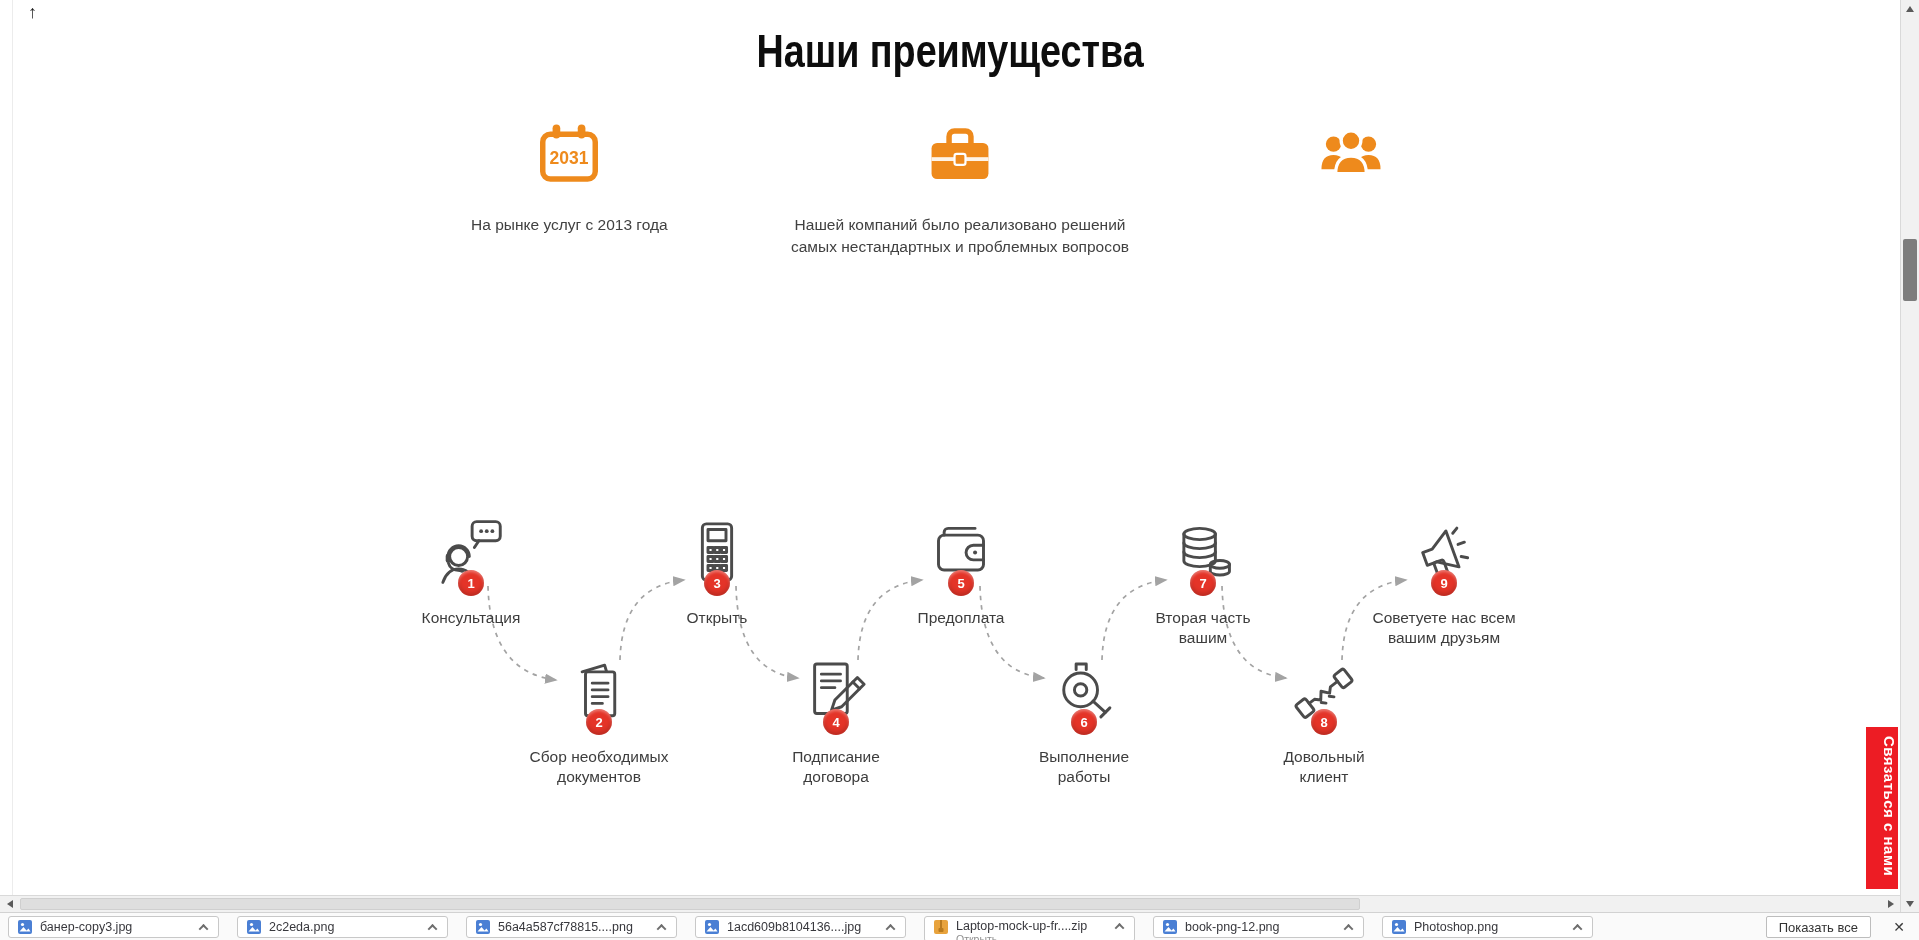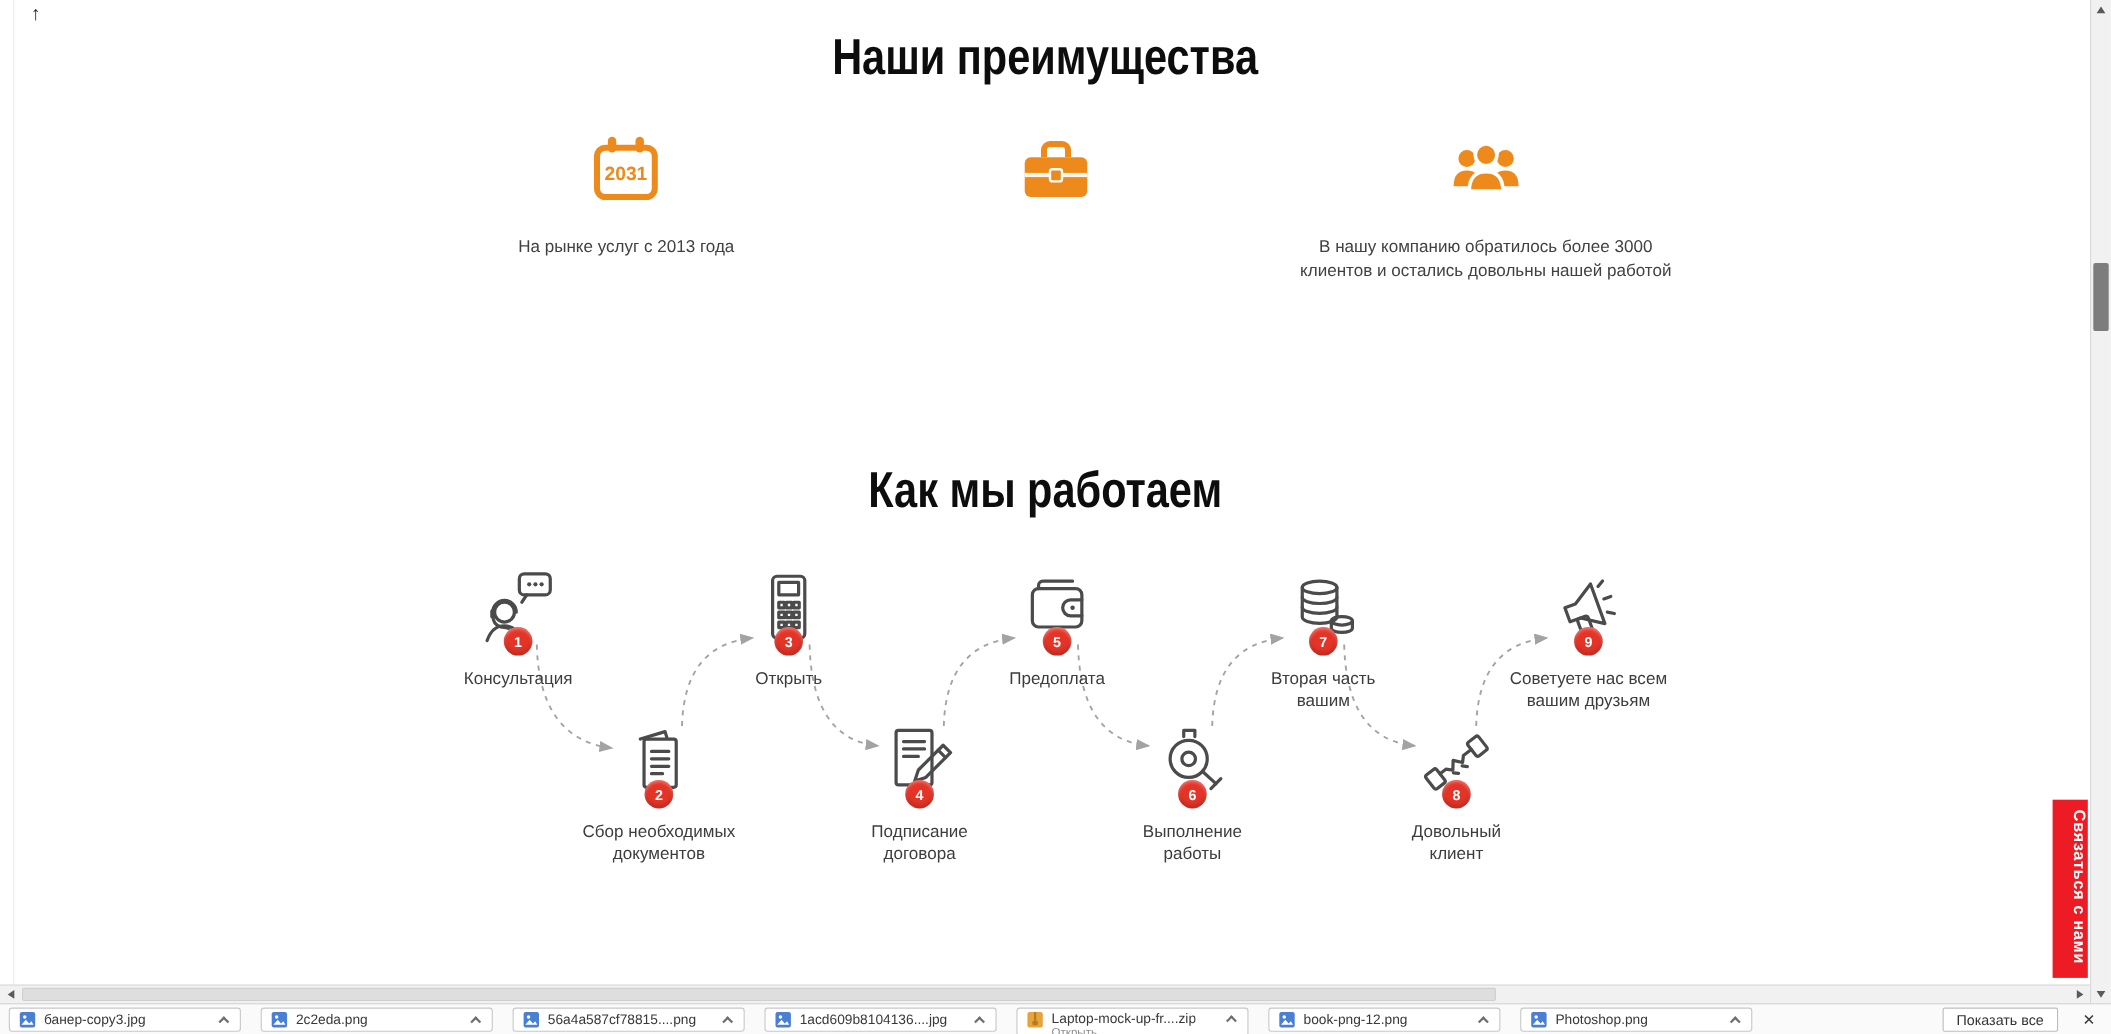--- a/index.html
+++ b/index.html
@@ -116,42 +116,39 @@
 
       <div class="adv-col">
         <div class="adv-icon">
           <svg width="70" height="70" viewBox="0 0 64 64">
             <path d="M22,21 v-6 a5,5 0 0 1 5,-5 h10 a5,5 0 0 1 5,5 v6" fill="none" stroke="#ee8a1c" stroke-width="5"></path>
             <rect x="6" y="21" width="52" height="33" rx="5" fill="#ee8a1c"></rect>
             <rect x="6" y="34" width="52" height="3.5" fill="#ffffff" opacity="0.9"></rect>
             <rect x="27" y="31" width="10" height="10" rx="2" fill="#ee8a1c" stroke="#ffffff" stroke-width="2"></rect>
           </svg>
         </div>
+        <div class="adv-text">Нашей компаний было реализовано решений самых нестандартных и проблемных вопросов</div>
       </div>
 
 
       <div class="adv-col">
         <div class="adv-icon">
           <svg width="70" height="70" viewBox="0 0 64 64">
             <circle cx="16" cy="22" r="7" fill="#ee8a1c"></circle>
             <path d="M5,45 q0,-13 11,-13 q11,0 11,13 z" fill="#ee8a1c"></path>
             <circle cx="48" cy="22" r="7" fill="#ee8a1c"></circle>
             <path d="M37,45 q0,-13 11,-13 q11,0 11,13 z" fill="#ee8a1c"></path>
             <circle cx="32" cy="19" r="9" fill="#ee8a1c" stroke="#ffffff" stroke-width="3"></circle>
             <path d="M18,49 q0,-16 14,-16 q14,0 14,16 z" fill="#ee8a1c" stroke="#ffffff" stroke-width="3"></path>
           </svg>
         </div>
-        <div class="adv-text">В нашу компанию обратилось более 3000 клиентов и остались довольны нашей работой</div>
-      </div>
-
-    </div>
-
-    <div class="section-title proc-title">
-      <span>Как мы работаем</span>
-    </div>
+      </div>
+
+    </div>
+
 
     <svg class="arrows-layer" viewBox="0 0 1900 895">
       <defs>
         <marker id="arr" markerWidth="9" markerHeight="9" refX="6.5" refY="3" orient="auto">
           <path d="M0,0 L7.5,3 L0,6 z" fill="#a3a3a3"></path>
         </marker>
       </defs>
       <g fill="none" stroke="#a3a3a3" stroke-width="1.7" stroke-dasharray="4.5 5">
         <path d="M488,586 Q490,672 556,680" marker-end="url(#arr)"></path>
         <path d="M620,660 Q622,586 684,580" marker-end="url(#arr)"></path>

